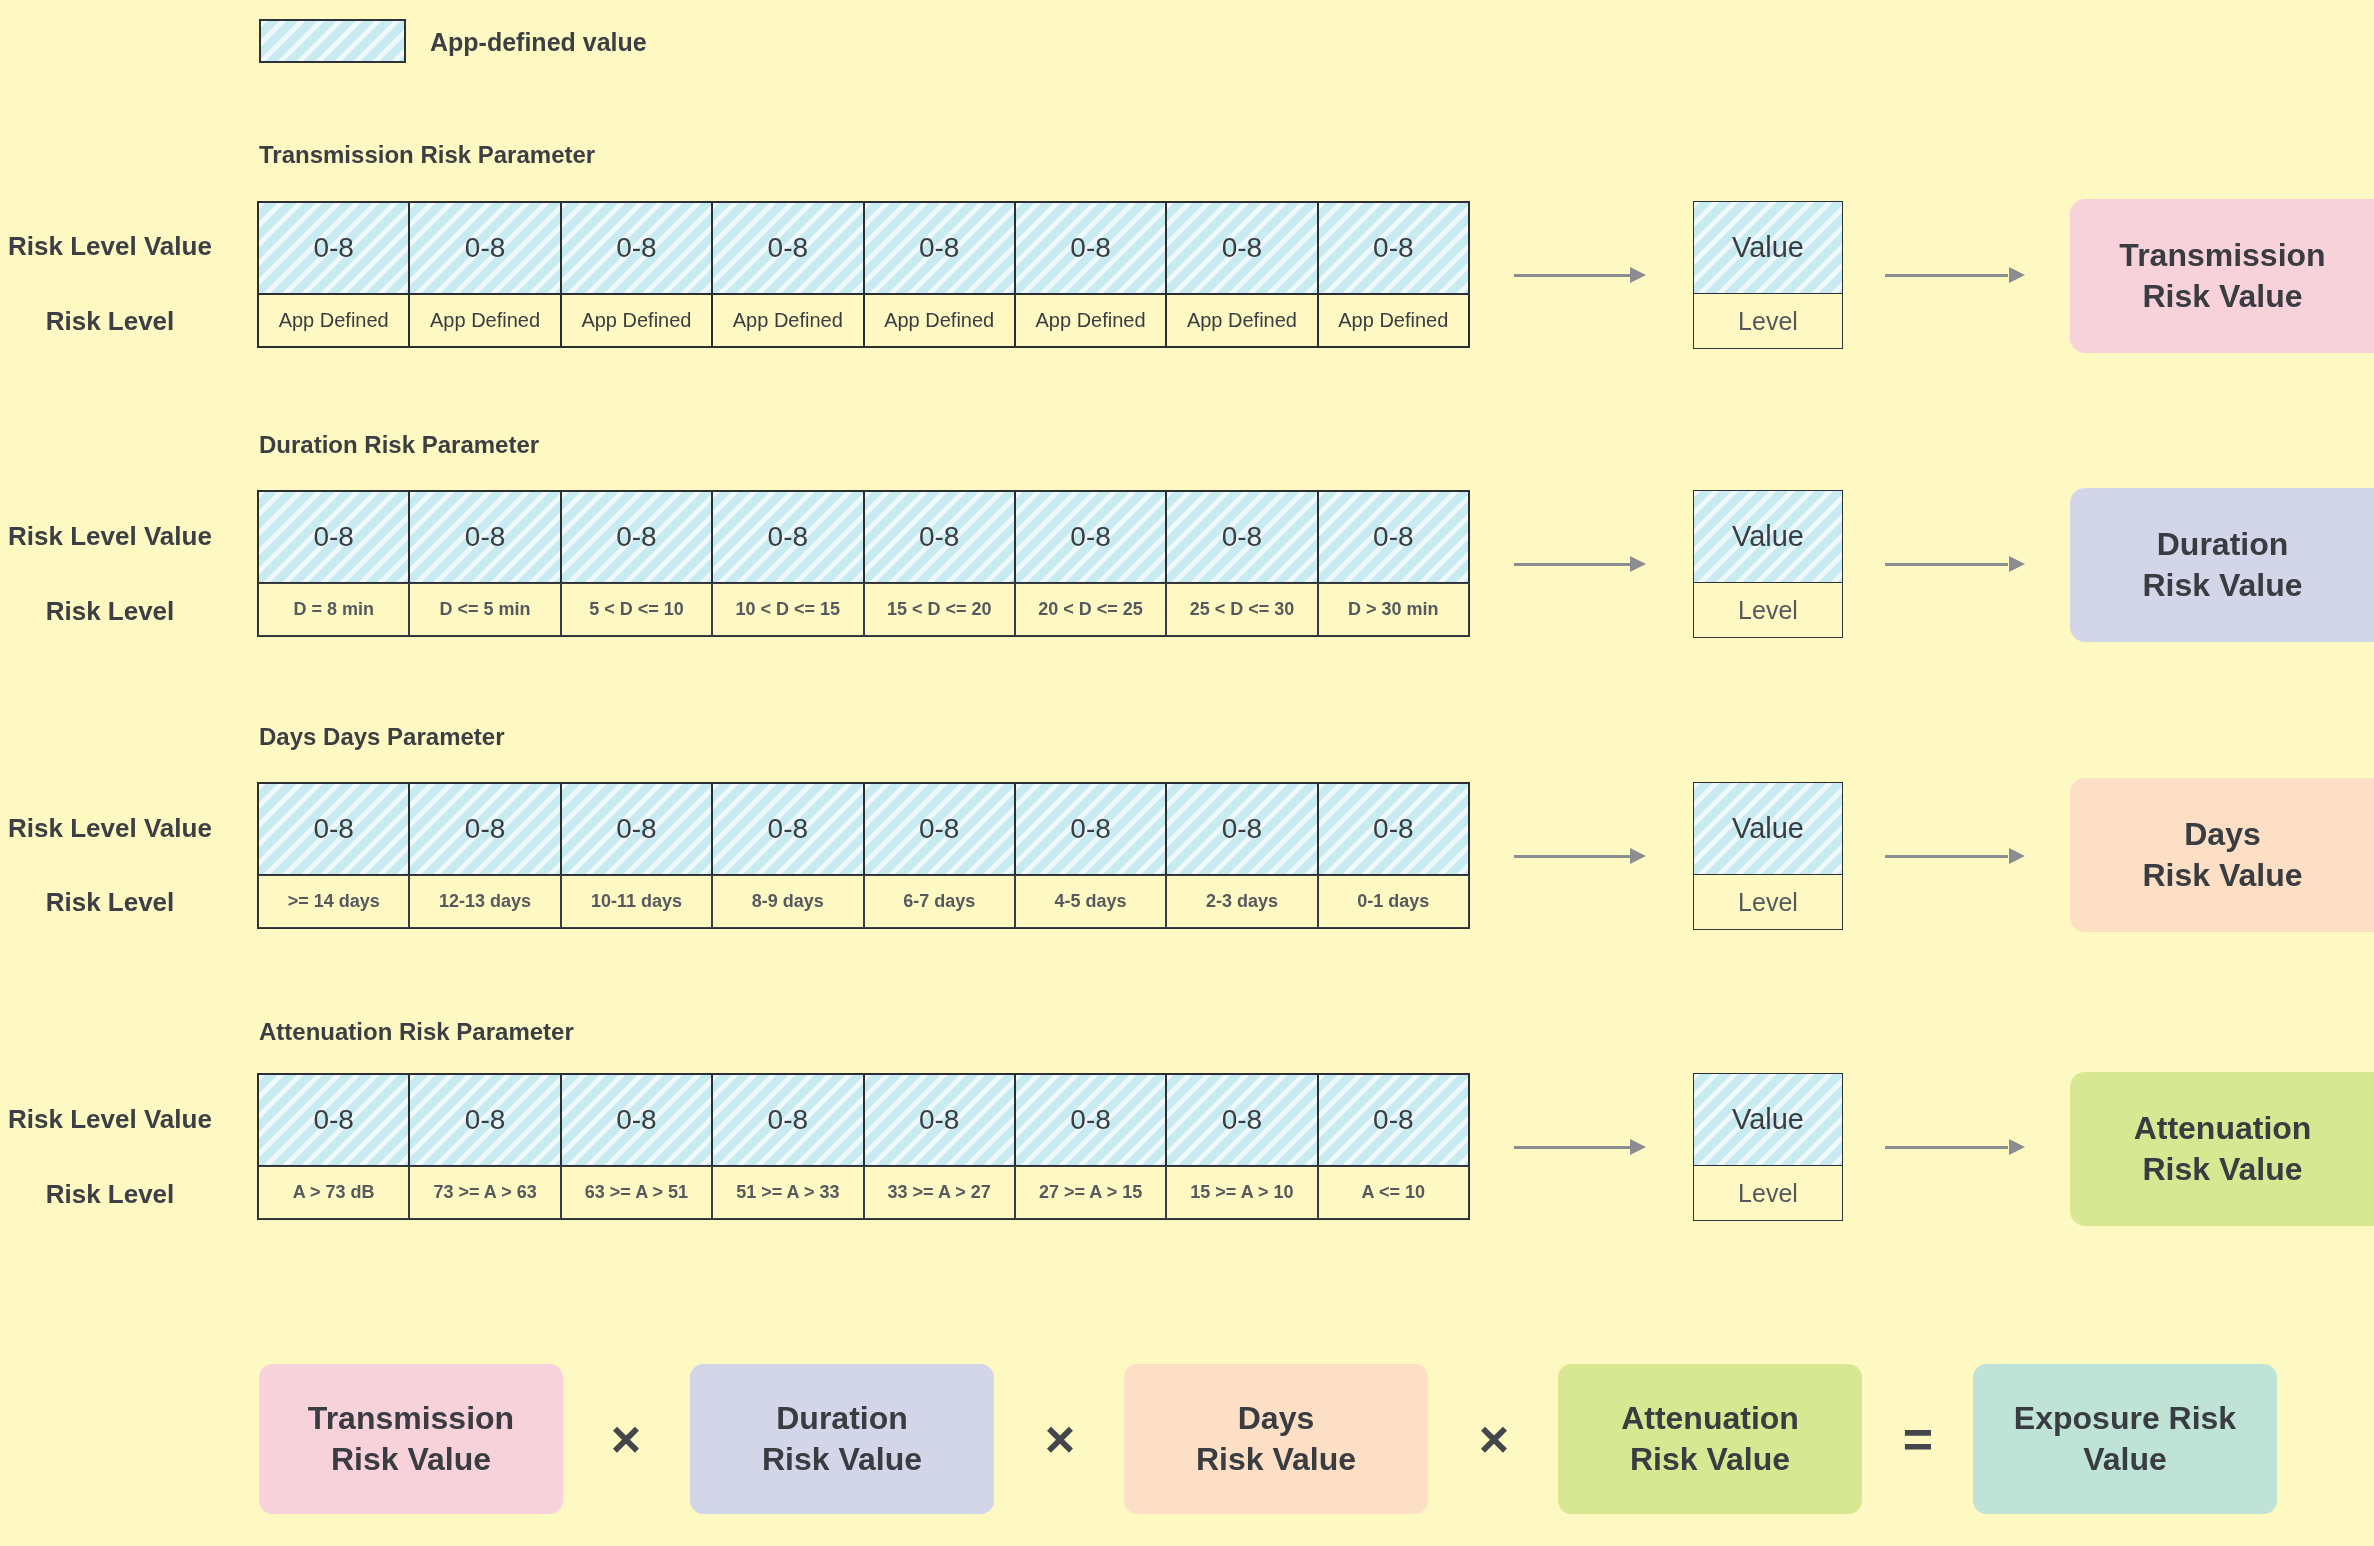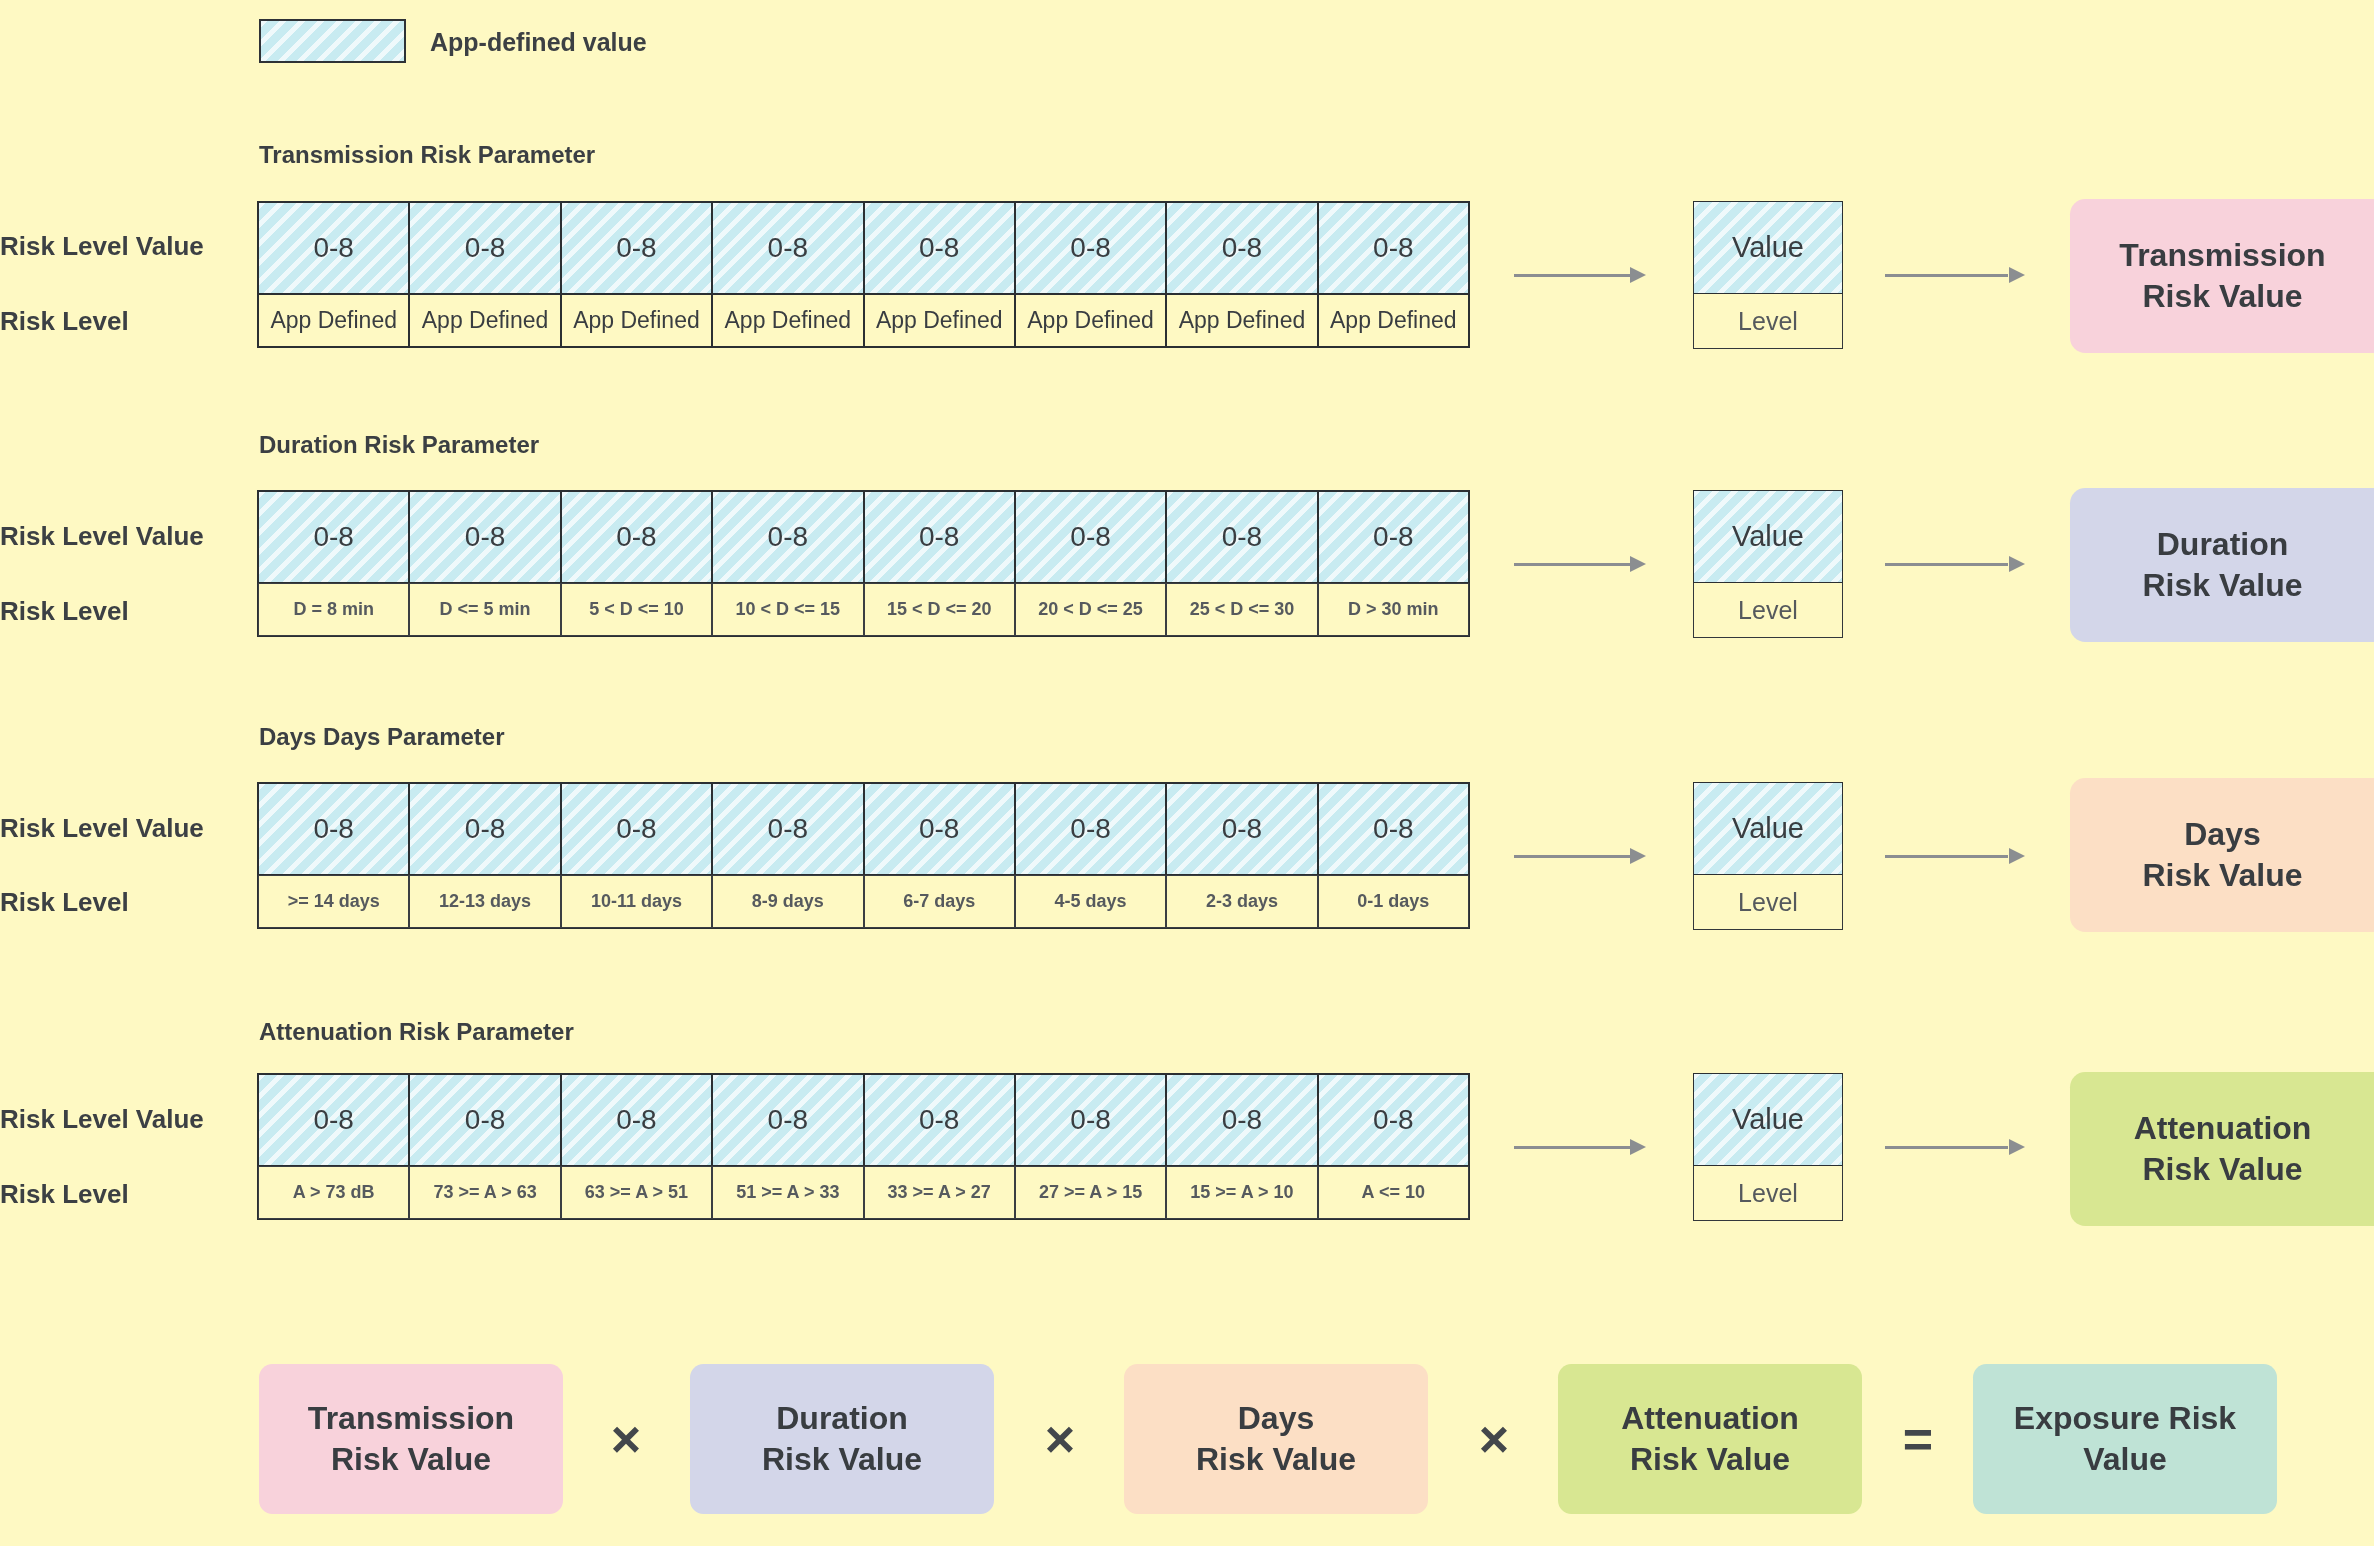--- a/index.html
+++ b/index.html
@@ -25,38 +25,38 @@
     height: 46px; line-height: 46px;
     font-size: 25px; font-weight: bold; color: #3c4044;
   }
   .sec-title {
     position: absolute; left: 259px;
     font-size: 24px; font-weight: bold; color: #3b3f43;
     line-height: 27px; white-space: nowrap;
   }
   .side-label {
     position: absolute; left: 0; width: 220px;
-    text-align: left; font-size: 26px; font-weight: bold; color: #3c4044;
+    text-align: center; font-size: 26px; font-weight: bold; color: #3c4044;
     height: 32.5px; line-height: 32.5px; white-space: nowrap;
   }
   .ptable {
     position: absolute; left: 257px; width: 1213px;
     display: grid; grid-template-columns: repeat(8, 1fr);
     grid-template-rows: 92px 53px;
     border: 1.9px solid #2b2f32;
     box-sizing: border-box;
   }
   .ptable .cell {
     border: 1px solid #2b2f32; box-sizing: border-box;
     display: flex; align-items: center; justify-content: center;
     overflow: hidden; white-space: nowrap;
   }
   .cell.val { font-size: 28px; color: #393d41; }
   .cell.lvl { font-size: 18px; font-weight: bold; color: #565a5e; background: transparent; border-color: #3a3e42; }
-  .cell.lvl.appdef { font-size: 23px; font-weight: normal; color: #393d41; border-color: #2b2f32; }
+  .cell.lvl.appdef { font-size: 20px; font-weight: normal; color: #393d41; border-color: #2b2f32; }
   .arrow { position: absolute; height: 17px; }
   .arrow .shaft { position: absolute; left: 0; top: 6.7px; height: 2.9px; background: #8b8e91; }
   .arrow .head {
     position: absolute; right: 0; top: 0; width: 0; height: 0;
     border-top: 8.6px solid transparent; border-bottom: 8.6px solid transparent;
     border-left: 16.3px solid #8b8e91;
   }
   .vlbox { position: absolute; left: 1693px; width: 150px; }
   .vlbox .vcell {
     height: 93px; border: 1.9px solid #2b2f32; box-sizing: border-box;

